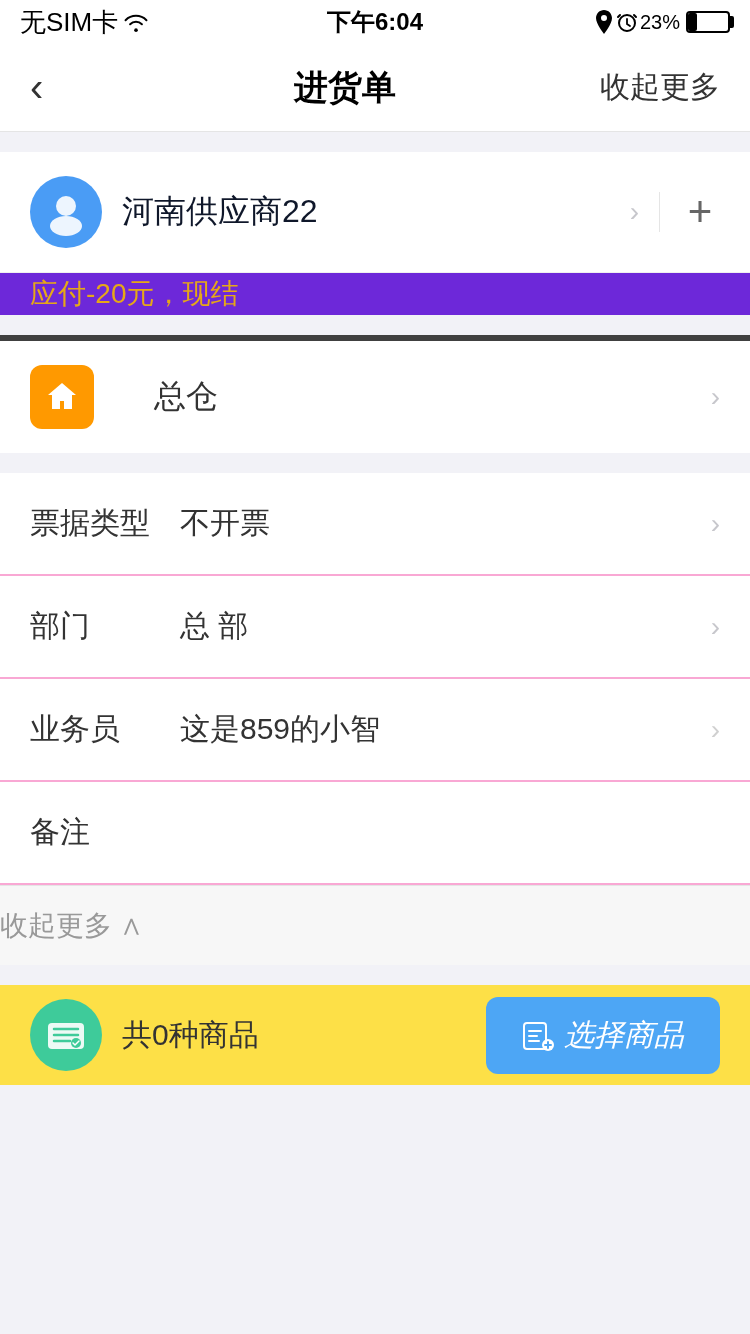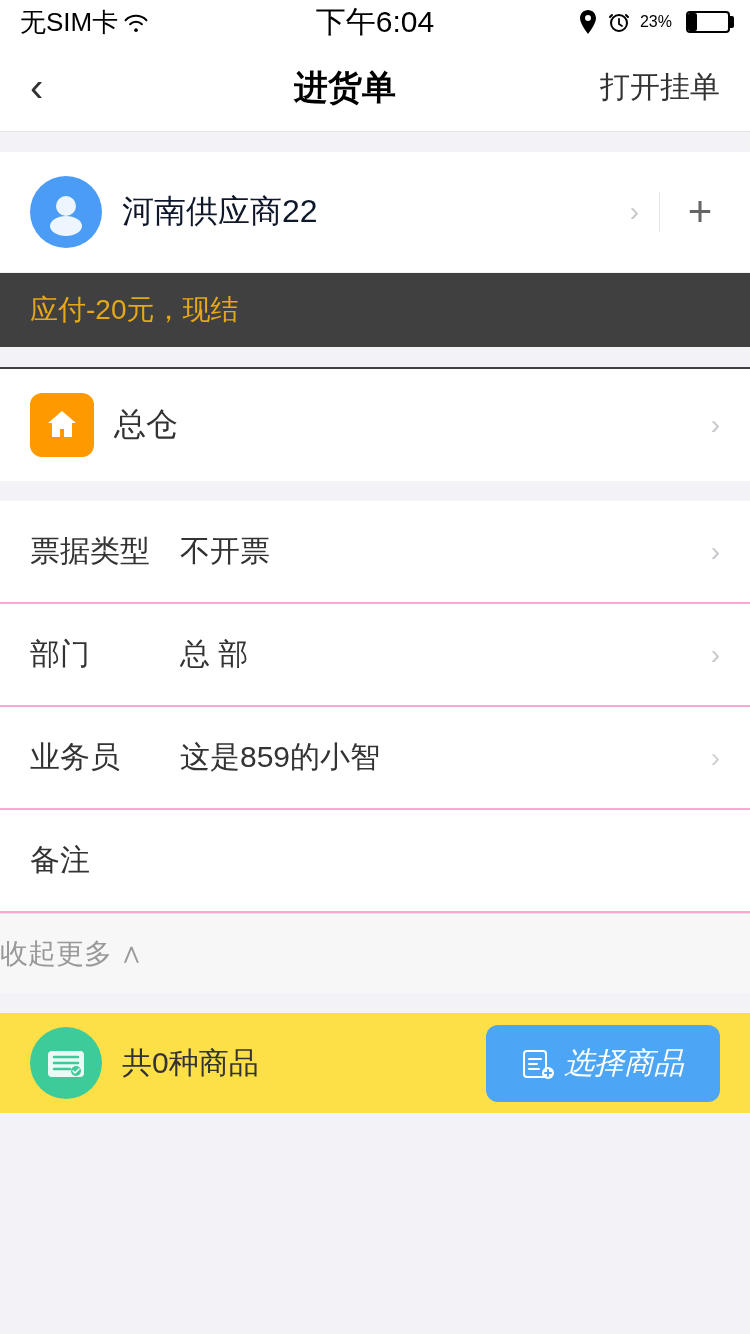--- a/index.html
+++ b/index.html
@@ -24,32 +24,32 @@
       font-size: 28px;
     }
     .status-left {
       display: flex;
       align-items: center;
       gap: 4px;
       font-size: 26px;
       color: #000;
     }
     .status-center {
-      font-size: 30px;
-      font-weight: 400;
+      font-size: 24px;
+      font-weight: 700;
       color: #000;
       position: absolute;
       left: 50%;
       transform: translateX(-50%);
     }
     .status-right {
       display: flex;
       align-items: center;
-      gap: 10px;
-      font-size: 16px;
+      gap: 2px;
+      font-size: 20px;
       color: #000;
       justify-content: center;
     }
     .wifi-icon {
       width: 28px;
       height: 20px;
       display: inline-block;
     }
     .battery-body {
       width: 44px;
@@ -159,33 +159,34 @@
     }
     .supplier-divider {
       width: 1px;
       height: 40px;
       background: #e5e5e5;
       margin-right: 20px;
     }
 
     
     .notice-banner {
-      background: #404040;
-      padding: 18px 30px;
+      background: #6d28d9;
+      padding: 2px 30px;
       font-size: 28px;
       color: #e6a817;
     }
 
     
     .warehouse-row {
       display: flex;
       align-items: center;
       padding: 24px 30px;
       background: #fff;
-      border-top: 2px solid #404040;
+      border-top: 6px solid #404040;
+      gap: 40px;
     }
     .warehouse-icon {
       width: 64px;
       height: 64px;
       border-radius: 12px;
       background: #ff9900;
       display: flex;
       align-items: center;
       justify-content: center;
       margin-right: 20px;
@@ -318,21 +319,21 @@
     <div class="battery-body">
       <div class="battery-fill"></div>
       <div class="battery-tip"></div>
     </div>
   </div>
 </div>
 
 <div class="nav-bar">
   <span class="nav-back">‹</span>
   <span class="nav-title">进货单</span>
-  <span class="nav-right">打开挂单</span>
+  <span class="nav-right">收起更多</span>
 </div>
 
 <div class="section-gap"></div>
 
 <div class="card-section">
   <div class="supplier-row">
     <div class="supplier-avatar">
       <svg viewBox="0 0 48 48" fill="none">
         <circle cx="24" cy="18" r="10" fill="#fff" opacity="0.9"></circle>
         <ellipse cx="24" cy="38" rx="16" ry="10" fill="#fff" opacity="0.9"></ellipse>

